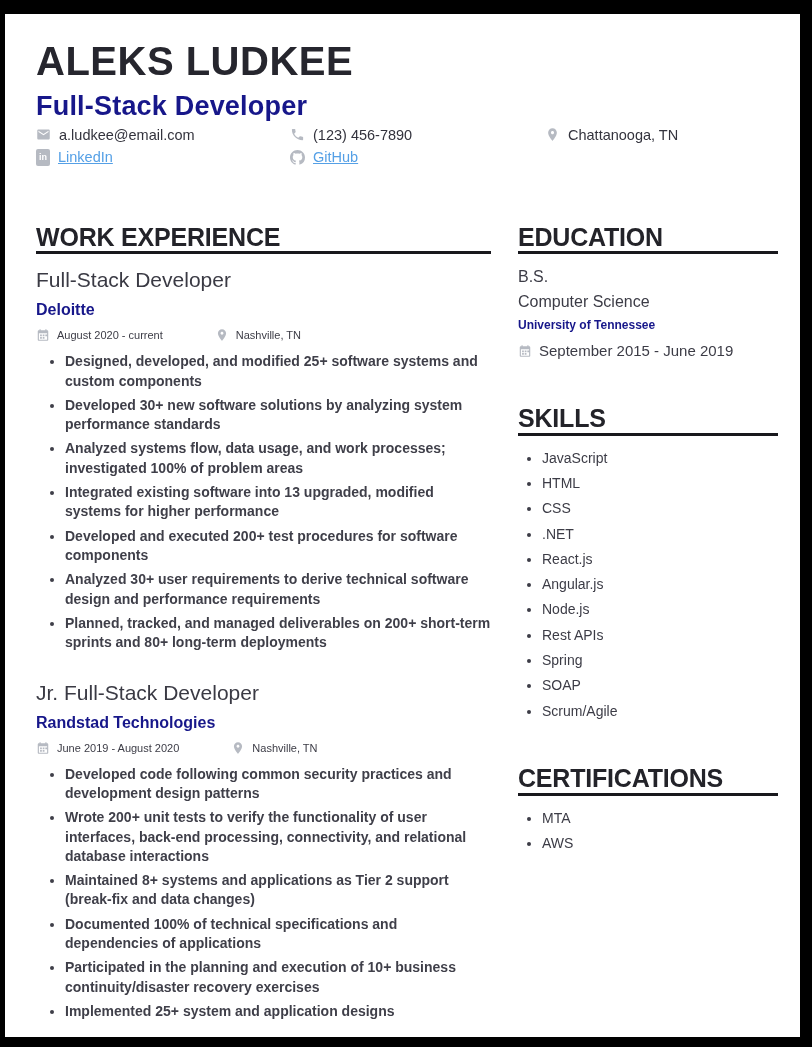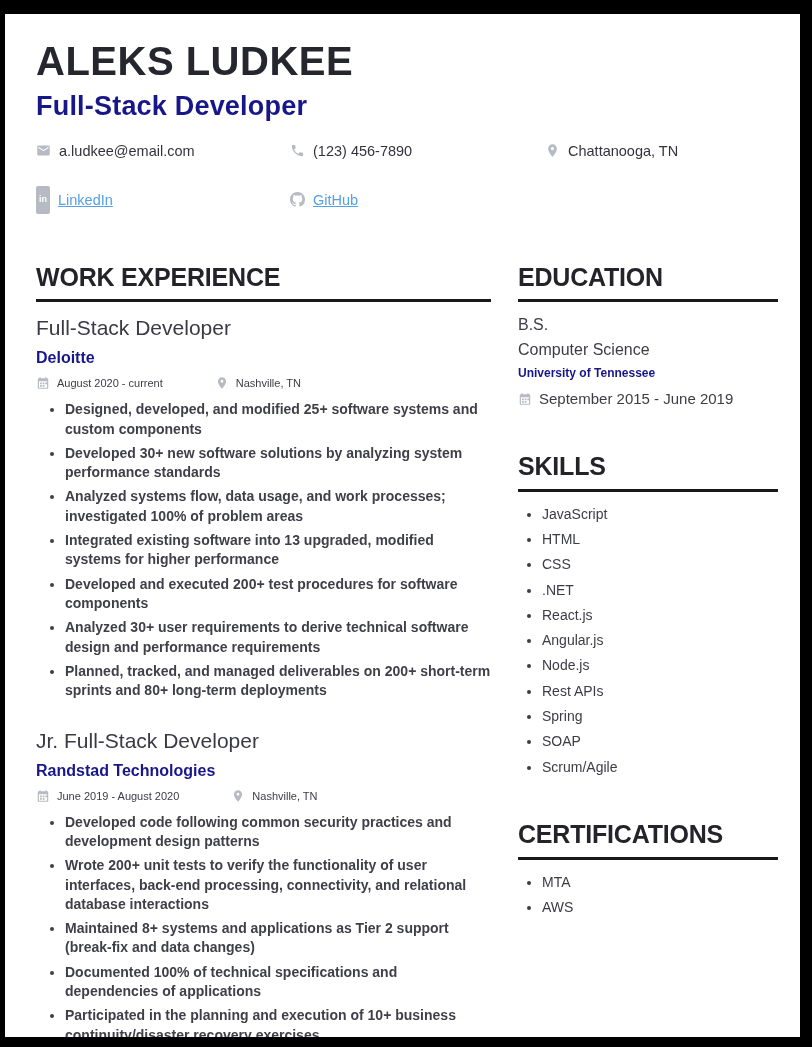--- a/index.html
+++ b/index.html
@@ -17,40 +17,40 @@
   
   .name{
     margin:0;font-size:40px;font-weight:900;letter-spacing:.5px;
     color:#26262e;line-height:1.05;
   }
   .headline{
     margin:10px 0 0 0;font-size:27px;font-weight:800;letter-spacing:.2px;
     color:#17178a;line-height:1.1;
   }
   .contact-grid{
-    margin-top:21px;display:grid;grid-template-columns:254px 255px 1fr;
-    row-gap:27px;align-items:center;
+    margin-top:5px;display:grid;grid-template-columns:254px 255px 1fr;
+    row-gap:6px;align-items:center;
     font-size:14.5px;color:#33333d;
   }
   .contact-item{display:flex;align-items:center;}
   .contact-item .ic{margin-right:8px;flex:0 0 auto;display:inline-flex;}
   a.link{color:#55a0e6;text-decoration:underline;}
   .in-badge{
-    width:14px;height:28px;border-radius:2px;background:#b6bac2;color:#fff;
+    width:14px;height:17px;border-radius:2px;background:#b6bac2;color:#fff;
     font-size:9px;font-weight:700;display:inline-flex;align-items:center;
     justify-content:center;line-height:1;
   }
   svg.ic{fill:#b6bac2;}
   
   .columns{display:flex;gap:27px;margin-top:50px;}
   .col-left{flex:0 0 455px;max-width:455px;}
   .col-right{flex:1;min-width:0;}
   h3.sec{
-    margin:0 0 14px 0;font-size:25px;font-weight:900;letter-spacing:-.2px;
-    color:#232329;white-space:nowrap;padding-bottom:8px;
+    margin:8px 0 14px 0;font-size:25px;font-weight:900;letter-spacing:-.2px;
+    color:#232329;white-space:nowrap;
     border-bottom:3px solid #18181d;line-height:1.1;
   }
   
   .job{margin-bottom:28px;}
   .job-title{font-size:21px;font-weight:400;color:#3a3a44;margin-bottom:9px;}
   .company{font-size:16px;font-weight:700;color:#17178a;margin-bottom:9px;}
   .meta-row{display:flex;align-items:center;gap:52px;font-size:11px;color:#3c3c46;}
   .meta{display:flex;align-items:center;}
   .meta .ic{margin-right:7px;flex:0 0 auto;display:inline-flex;}
   ul.bullets{margin:10px 0 0 0;padding-left:29px;}

